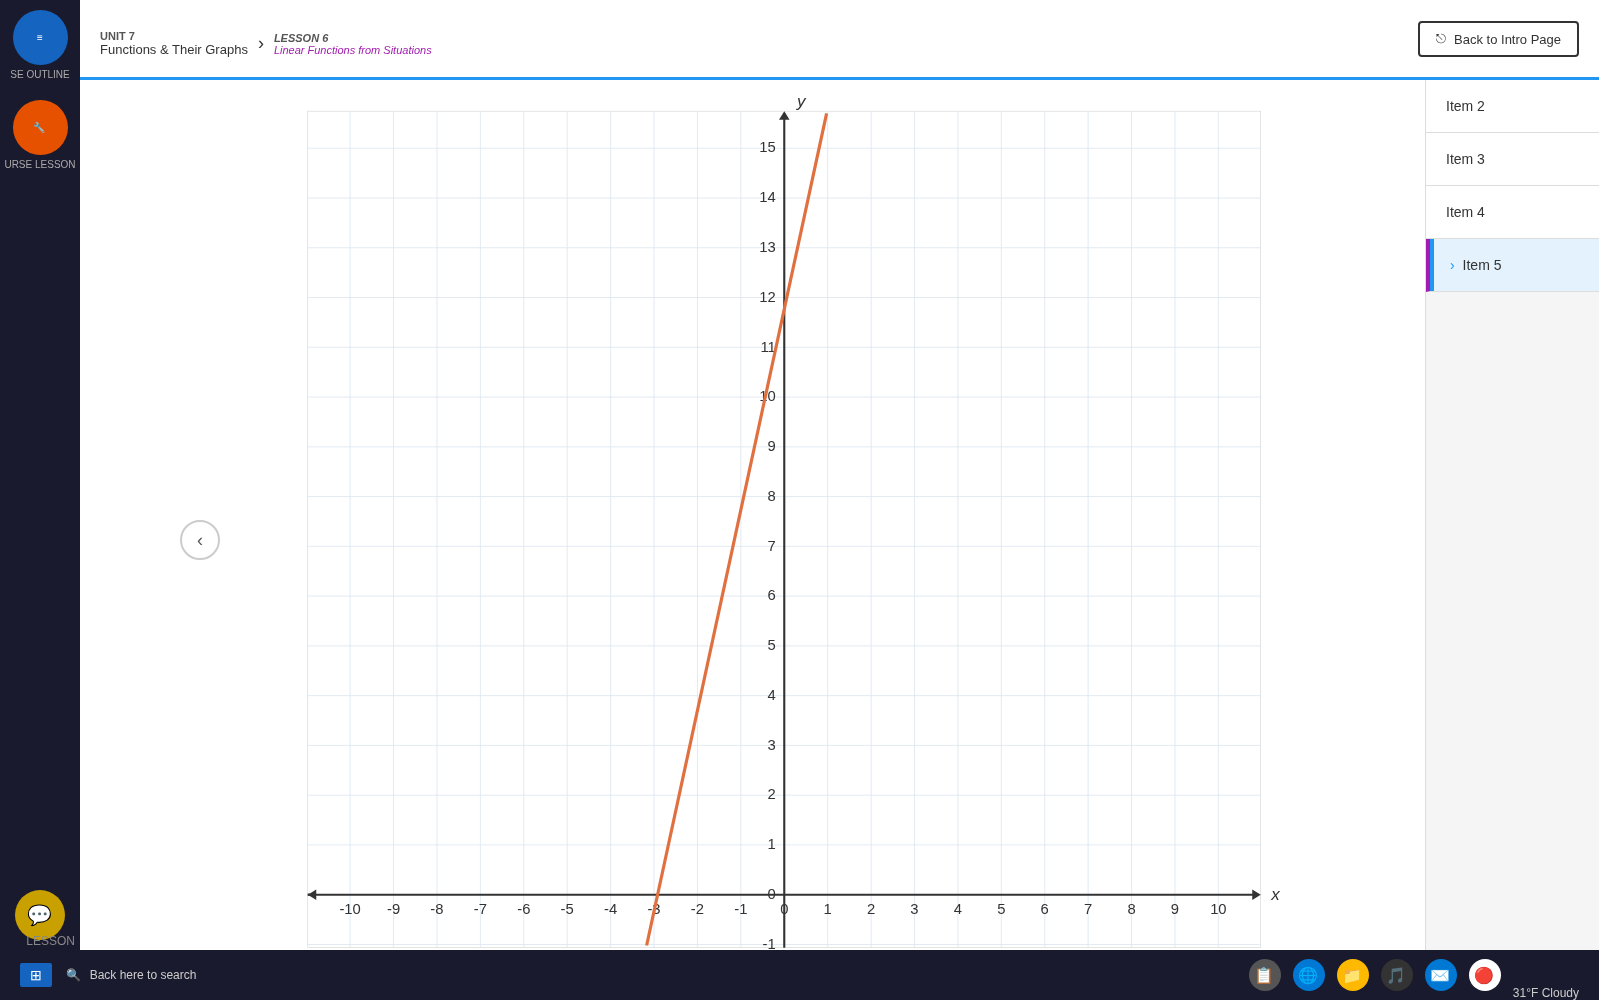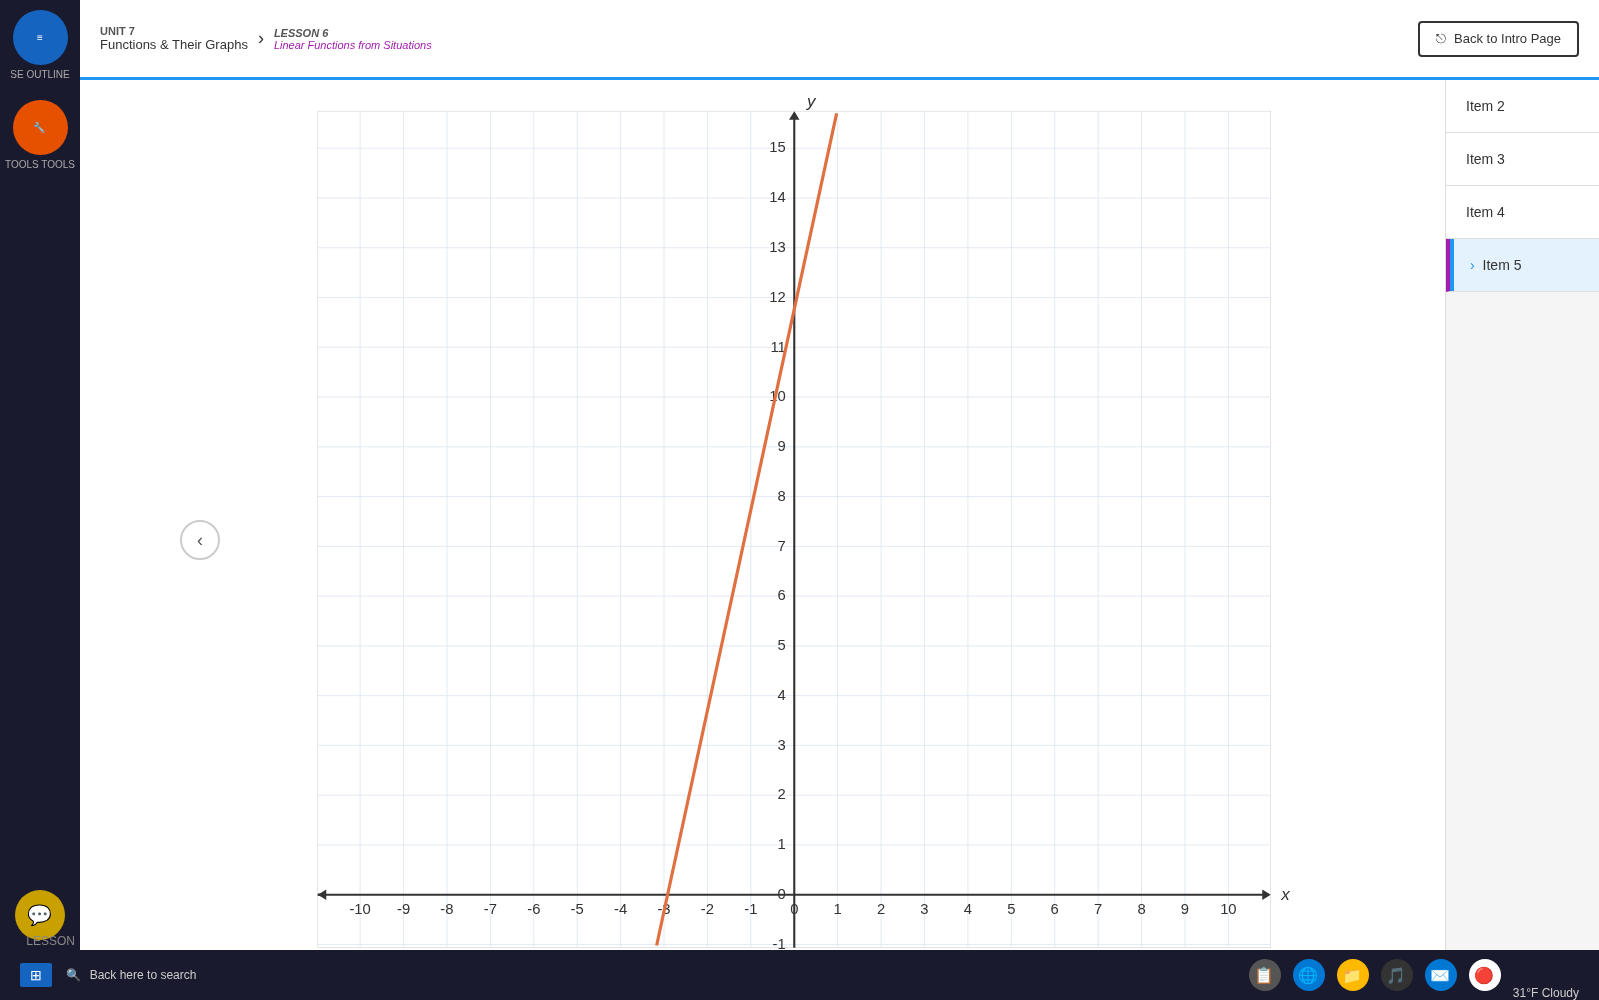--- a/index.html
+++ b/index.html
@@ -10,22 +10,22 @@
       position: absolute;
       top: 0; left: 80px; right: 0; bottom: 0;
       background: #fff;
       display: flex;
       flex-direction: column;
     }
 
     
     .header {
       display: flex;
-      align-items: center;
-      padding: 4px 20px;
+      align-items: flex-end;
+      padding: 20px 20px;
       background: #fff;
       border-bottom: 3px solid #2196F3;
       gap: 8px;
       min-height: 80px;
     }
 
     .breadcrumb {
       display: flex;
       align-items: center;
       gap: 10px;
@@ -94,21 +94,21 @@
     
     .graph-area {
       flex: 1;
       position: relative;
       background: #fff;
       padding: 10px 20px;
     }
 
     
     .right-sidebar {
-      width: 154px;
+      width: 174px;
       background: #f5f5f5;
       border-left: 1px solid #ddd;
       display: flex;
       flex-direction: column;
     }
 
     .sidebar-item {
       padding: 18px 20px;
       border-bottom: 1px solid #ddd;
       cursor: pointer;
@@ -287,21 +287,21 @@
 
 <div class="left-panel">
   <div class="left-panel-btn blue">
     <span>≡</span>
   </div>
   <div class="left-panel-label">SE OUTLINE</div>
 
   <div class="left-panel-btn orange" style="margin-top:10px;">
     <span>🔧</span>
   </div>
-  <div class="left-panel-label">TOOLS TOOLS</div>
+  <div class="left-panel-label">URSE LESSON</div>
 </div>
 
 <div class="main-container">
 
   <div class="header">
     <div class="breadcrumb">
       <div class="unit-info">
         <span class="unit-label">UNIT 7</span>
         <span class="unit-name">Functions &amp; Their Graphs</span>
       </div>

